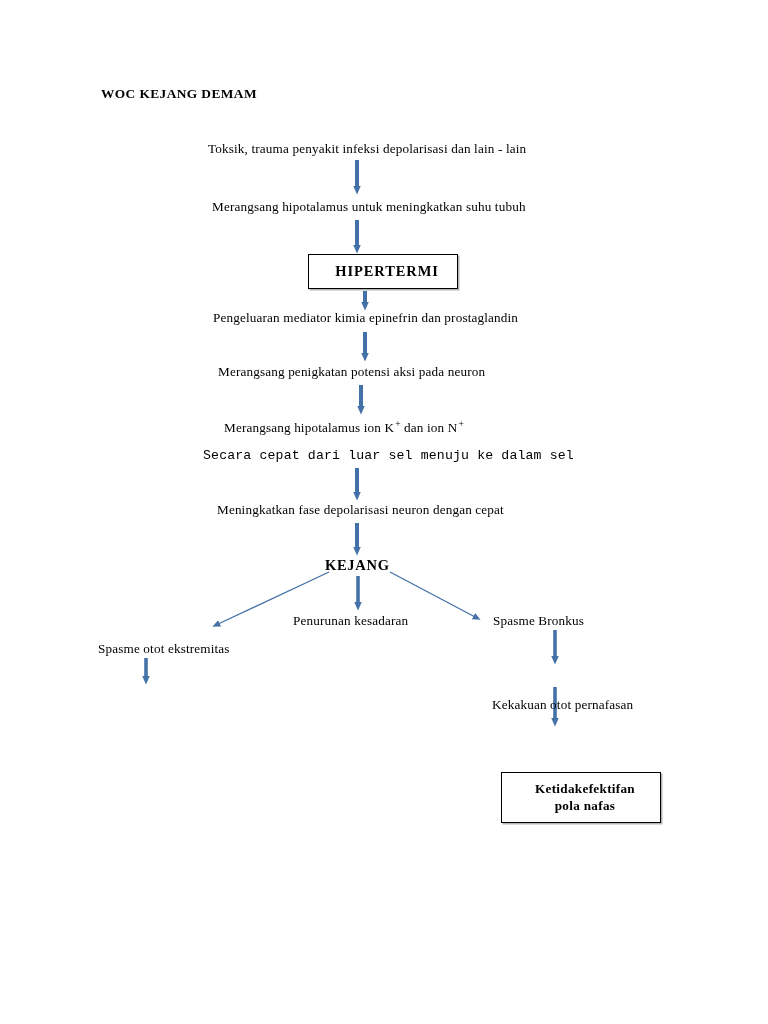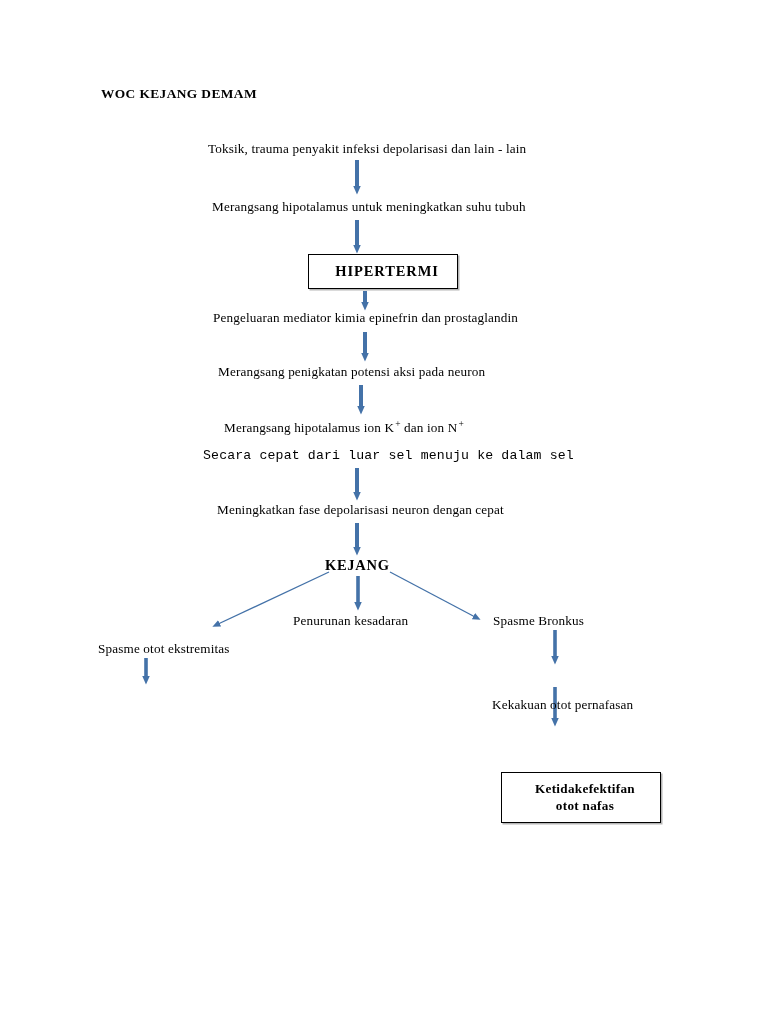--- a/index.html
+++ b/index.html
@@ -153,17 +153,17 @@
   <div class="node text-node" style="left:484px; top:612px;">Spasme Bronkus</div>
 
   <div class="node text-node" style="left:89px; top:640px;font-family:Liberation Serif, serif;">Spasme otot ekstremitas</div>
 
   <div class="node text-node" style="left:483px; top:668px;margin-top:28px;">Kekakuan otot pernafasan</div>
 
 
   <div class="box box-pola" style="left:492px; top:727px; width:160px; height:51px;margin-top:45px;">
     <span class="box-label">
       <span>Ketidakefektifan</span><br>
-      <span>otot nafas</span>
+      <span>pola nafas</span>
     </span>
   </div>
 
 </div>
 
 </body></html>

